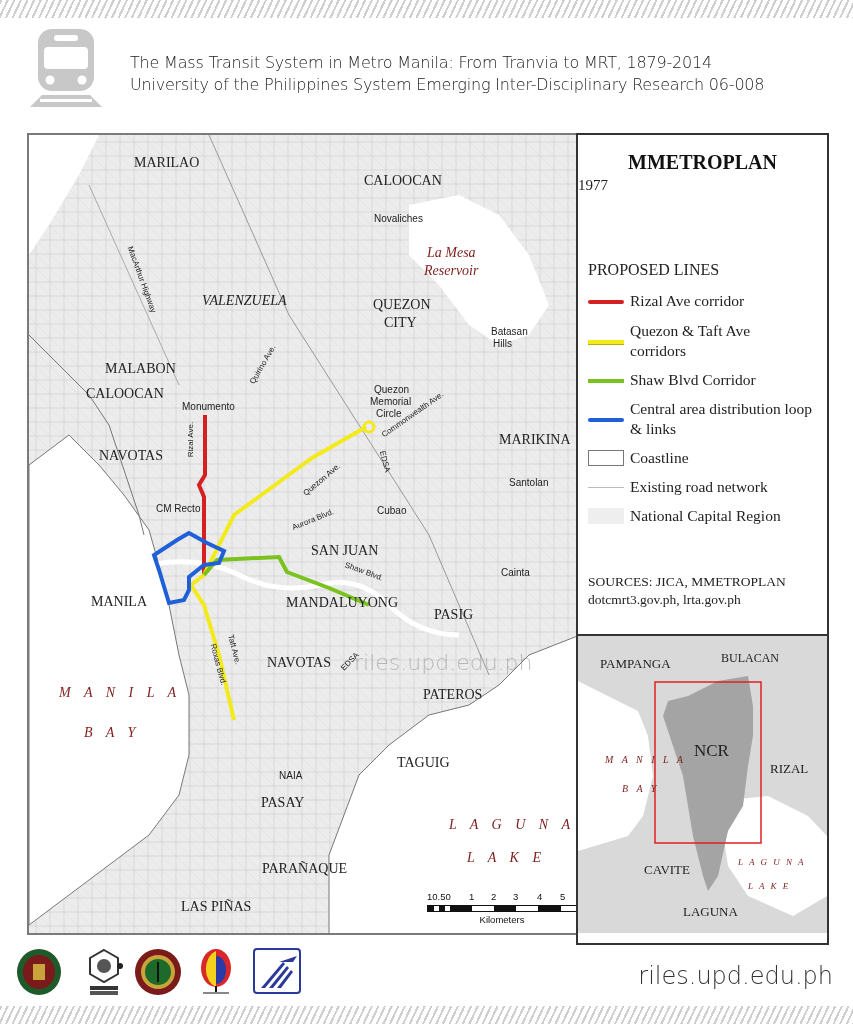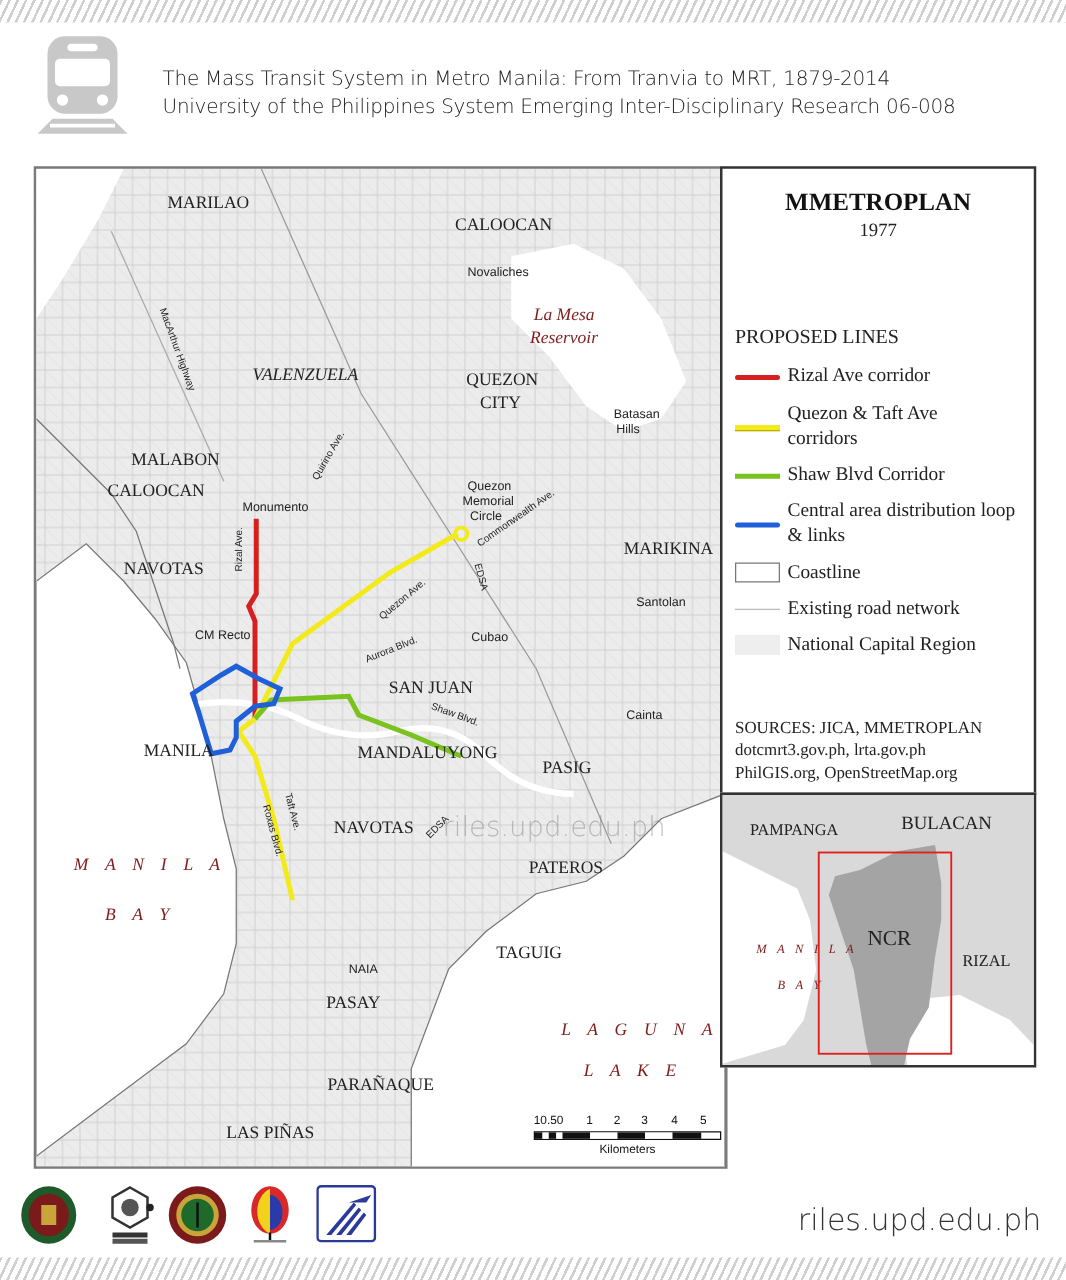--- a/index.html
+++ b/index.html
@@ -5,23 +5,23 @@
   html,body{margin:0;padding:0;}
   body{width:853px;height:1024px;background:#fff;position:relative;overflow:hidden;font-family:"Liberation Sans",sans-serif;}
   .hatch{position:absolute;left:0;width:853px;height:18px;
     background:repeating-linear-gradient(115deg,#cfcfcf 0 2px,#fff 2px 6px);}
   .hatch.top{top:0;}
   .hatch.bottom{top:1006px;}
   .header-icon{position:absolute;left:28px;top:27px;width:76px;height:82px;}
   .header-text{position:absolute;left:130px;top:52px;font-family:"DejaVu Sans",sans-serif;font-size:16px;line-height:22px;color:#222;font-weight:300;letter-spacing:-0.2px;}
   .map-frame{position:absolute;left:27px;top:133px;width:555px;height:802px;border:2px solid #7a7a7a;box-sizing:border-box;background:#f2f2f2;overflow:hidden;}
   .legend-panel{position:absolute;left:576px;top:133px;width:253px;height:503px;border:2px solid #333;border-left:2px solid #333;box-sizing:border-box;background:#fff;}
-  .inset-panel{position:absolute;left:576px;top:634px;width:253px;height:220px;border:2px solid #333;box-sizing:border-box;background:#fff;overflow:hidden;}
+  .inset-panel{position:absolute;left:576px;top:634px;width:253px;height:311px;border:2px solid #333;box-sizing:border-box;background:#fff;overflow:hidden;}
   .legend-title{position:absolute;left:0;right:0;top:16px;text-align:center;font-family:"Liberation Serif",serif;font-weight:bold;font-size:20px;color:#111;}
-  .legend-year{position:absolute;left:0;right:0;top:42px;text-align:center;font-family:"Liberation Serif",serif;font-size:15px;color:#222;}
+  .legend-year{position:absolute;left:0;right:0;top:42px;font-family:"Liberation Serif",serif;font-size:15px;color:#222;}
   .legend-head{position:absolute;left:10px;top:126px;font-family:"Liberation Serif",serif;font-size:16px;color:#222;}
   .legend-item{position:absolute;left:10px;font-family:"Liberation Serif",serif;font-size:15.5px;line-height:20px;color:#222;}
   .swatch{position:absolute;left:0;width:36px;}
   .legend-item .lbl{position:absolute;left:42px;width:200px;}
   .sources{position:absolute;left:10px;top:438px;font-family:"Liberation Serif",serif;font-size:13.5px;line-height:18px;color:#222;}
   .lbl-map{position:absolute;font-family:"Liberation Serif",serif;font-size:14px;color:#222;white-space:nowrap;}
   .lbl-sm{position:absolute;font-family:"Liberation Sans",sans-serif;font-size:10px;color:#222;white-space:nowrap;}
   .lbl-it{position:absolute;font-family:"Liberation Serif",serif;font-style:italic;font-size:14px;color:#7f1d1d;letter-spacing:5px;white-space:nowrap;}
   .watermark{position:absolute;left:325px;top:515px;font-family:"DejaVu Sans",sans-serif;font-size:22px;color:rgba(120,120,120,0.45);font-weight:300;}
   .scalebar{position:absolute;left:398px;top:756px;width:150px;}
@@ -92,39 +92,39 @@
     <div class="lbl-map" style="left:105px;top:20px;">MARILAO</div>
     <div class="lbl-map" style="left:335px;top:38px;">CALOOCAN</div>
     <div class="lbl-map" style="left:173px;top:158px;font-style:italic;">VALENZUELA</div>
     <div class="lbl-map" style="left:344px;top:162px;">QUEZON</div>
     <div class="lbl-map" style="left:355px;top:180px;">CITY</div>
     <div class="lbl-map" style="left:76px;top:226px;">MALABON</div>
     <div class="lbl-map" style="left:57px;top:251px;">CALOOCAN</div>
     <div class="lbl-map" style="left:70px;top:313px;">NAVOTAS</div>
     <div class="lbl-map" style="left:470px;top:297px;">MARIKINA</div>
     <div class="lbl-map" style="left:282px;top:408px;">SAN JUAN</div>
-    <div class="lbl-map" style="left:86px;top:459px;font-family:Liberation Serif, serif;">MANILA</div>
+    <div class="lbl-map" style="left:62px;top:459px;font-family:Liberation Serif, serif;">MANILA</div>
     <div class="lbl-map" style="left:257px;top:460px;">MANDALUYONG</div>
     <div class="lbl-map" style="left:405px;top:472px;">PASIG</div>
     <div class="lbl-map" style="left:238px;top:520px;">NAVOTAS</div>
     <div class="lbl-map" style="left:394px;top:552px;">PATEROS</div>
     <div class="lbl-map" style="left:368px;top:620px;">TAGUIG</div>
     <div class="lbl-map" style="left:232px;top:660px;">PASAY</div>
     <div class="lbl-map" style="left:233px;top:726px;">PARAÑAQUE</div>
     <div class="lbl-map" style="left:152px;top:764px;">LAS PIÑAS</div>
   </div>
 
   <div>
     <div class="lbl-sm" style="left:345px;top:78px;">Novaliches</div>
     <div class="lbl-sm" style="left:462px;top:191px;">Batasan</div>
     <div class="lbl-sm" style="left:464px;top:203px;">Hills</div>
     <div class="lbl-sm" style="left:345px;top:249px;">Quezon</div>
     <div class="lbl-sm" style="left:341px;top:261px;">Memorial</div>
     <div class="lbl-sm" style="left:347px;top:273px;">Circle</div>
-    <div class="lbl-sm" style="left:165px;top:266px;">Monumento</div>
+    <div class="lbl-sm" style="left:153px;top:266px;">Monumento</div>
     <div class="lbl-sm" style="left:480px;top:342px;">Santolan</div>
     <div class="lbl-sm" style="left:348px;top:370px;">Cubao</div>
     <div class="lbl-sm" style="left:127px;top:368px;">CM Recto</div>
     <div class="lbl-sm" style="left:472px;top:432px;">Cainta</div>
     <div class="lbl-sm" style="left:250px;top:635px;">NAIA</div>
   </div>
 
   <div>
     <div class="lbl-sm" style="left:78px;top:140px;font-size:8px;transform:rotate(70deg);">MacArthur Highway</div>
     <div class="lbl-sm" style="left:212px;top:225px;font-size:8px;transform:rotate(-60deg);">Quirino Ave.</div>
@@ -204,34 +204,33 @@
     <div class="lbl">Existing road network</div>
   </div>
   <div class="legend-item" style="top:371px;">
     <div class="swatch" style="top:2px;height:16px;background:#eee;"></div>
     <div class="lbl">National Capital Region</div>
   </div>
 
   <div class="sources">
     <div>SOURCES:  JICA, MMETROPLAN</div>
     <div>dotcmrt3.gov.ph, lrta.gov.ph</div>
-    <div>PhilGIS.org, OpenStreetMap.org</div>
   </div>
 </div>
 
 <div class="inset-panel">
   <svg width="249" height="297" viewBox="0 0 249 297" style="position:absolute;left:0;top:0;">
     <rect width="249" height="297" fill="#d9d9d9"></rect>
     <path d="M0 45 L30 60 L60 75 L70 100 L75 140 L65 180 L50 200 L0 215 Z" fill="#fff"></path>
     <path d="M140 165 L190 160 L230 180 L249 200 L249 260 L215 280 L170 260 L150 230 Z" fill="#fff"></path>
     <path d="M90 65 L110 60 L140 45 L170 40 L175 70 L175 100 L170 130 L165 170 L150 195 L140 240 L130 255 L125 240 L115 200 L110 170 L105 140 L95 110 L85 80 Z" fill="#a4a4a4"></path>
     <rect x="77" y="46" width="106" height="161" fill="none" stroke="#e02020" stroke-width="1.5"></rect>
   </svg>
   <div class="lbl-map" style="left:22px;top:20px;font-size:13px;">PAMPANGA</div>
-  <div class="lbl-map" style="left:143px;top:15px;font-size:15px;">BULACAN</div>
+  <div class="lbl-map" style="left:143px;top:15px;font-size:12px;">BULACAN</div>
   <div class="lbl-map" style="left:116px;top:105px;font-size:17px;">NCR</div>
   <div class="lbl-it" style="left:27px;top:118px;font-size:10px;letter-spacing:3px;">M A N I L A</div>
   <div class="lbl-it" style="left:44px;top:147px;font-size:10px;letter-spacing:3px;">B A Y</div>
   <div class="lbl-map" style="left:192px;top:125px;font-size:13px;">RIZAL</div>
   <div class="lbl-map" style="left:66px;top:226px;font-size:13px;">CAVITE</div>
   <div class="lbl-it" style="left:160px;top:221px;font-size:9px;letter-spacing:2px;">L A G U N A</div>
   <div class="lbl-it" style="left:170px;top:245px;font-size:9px;letter-spacing:2px;">L A K E</div>
   <div class="lbl-map" style="left:105px;top:268px;font-size:13px;">LAGUNA</div>
 </div>
 

